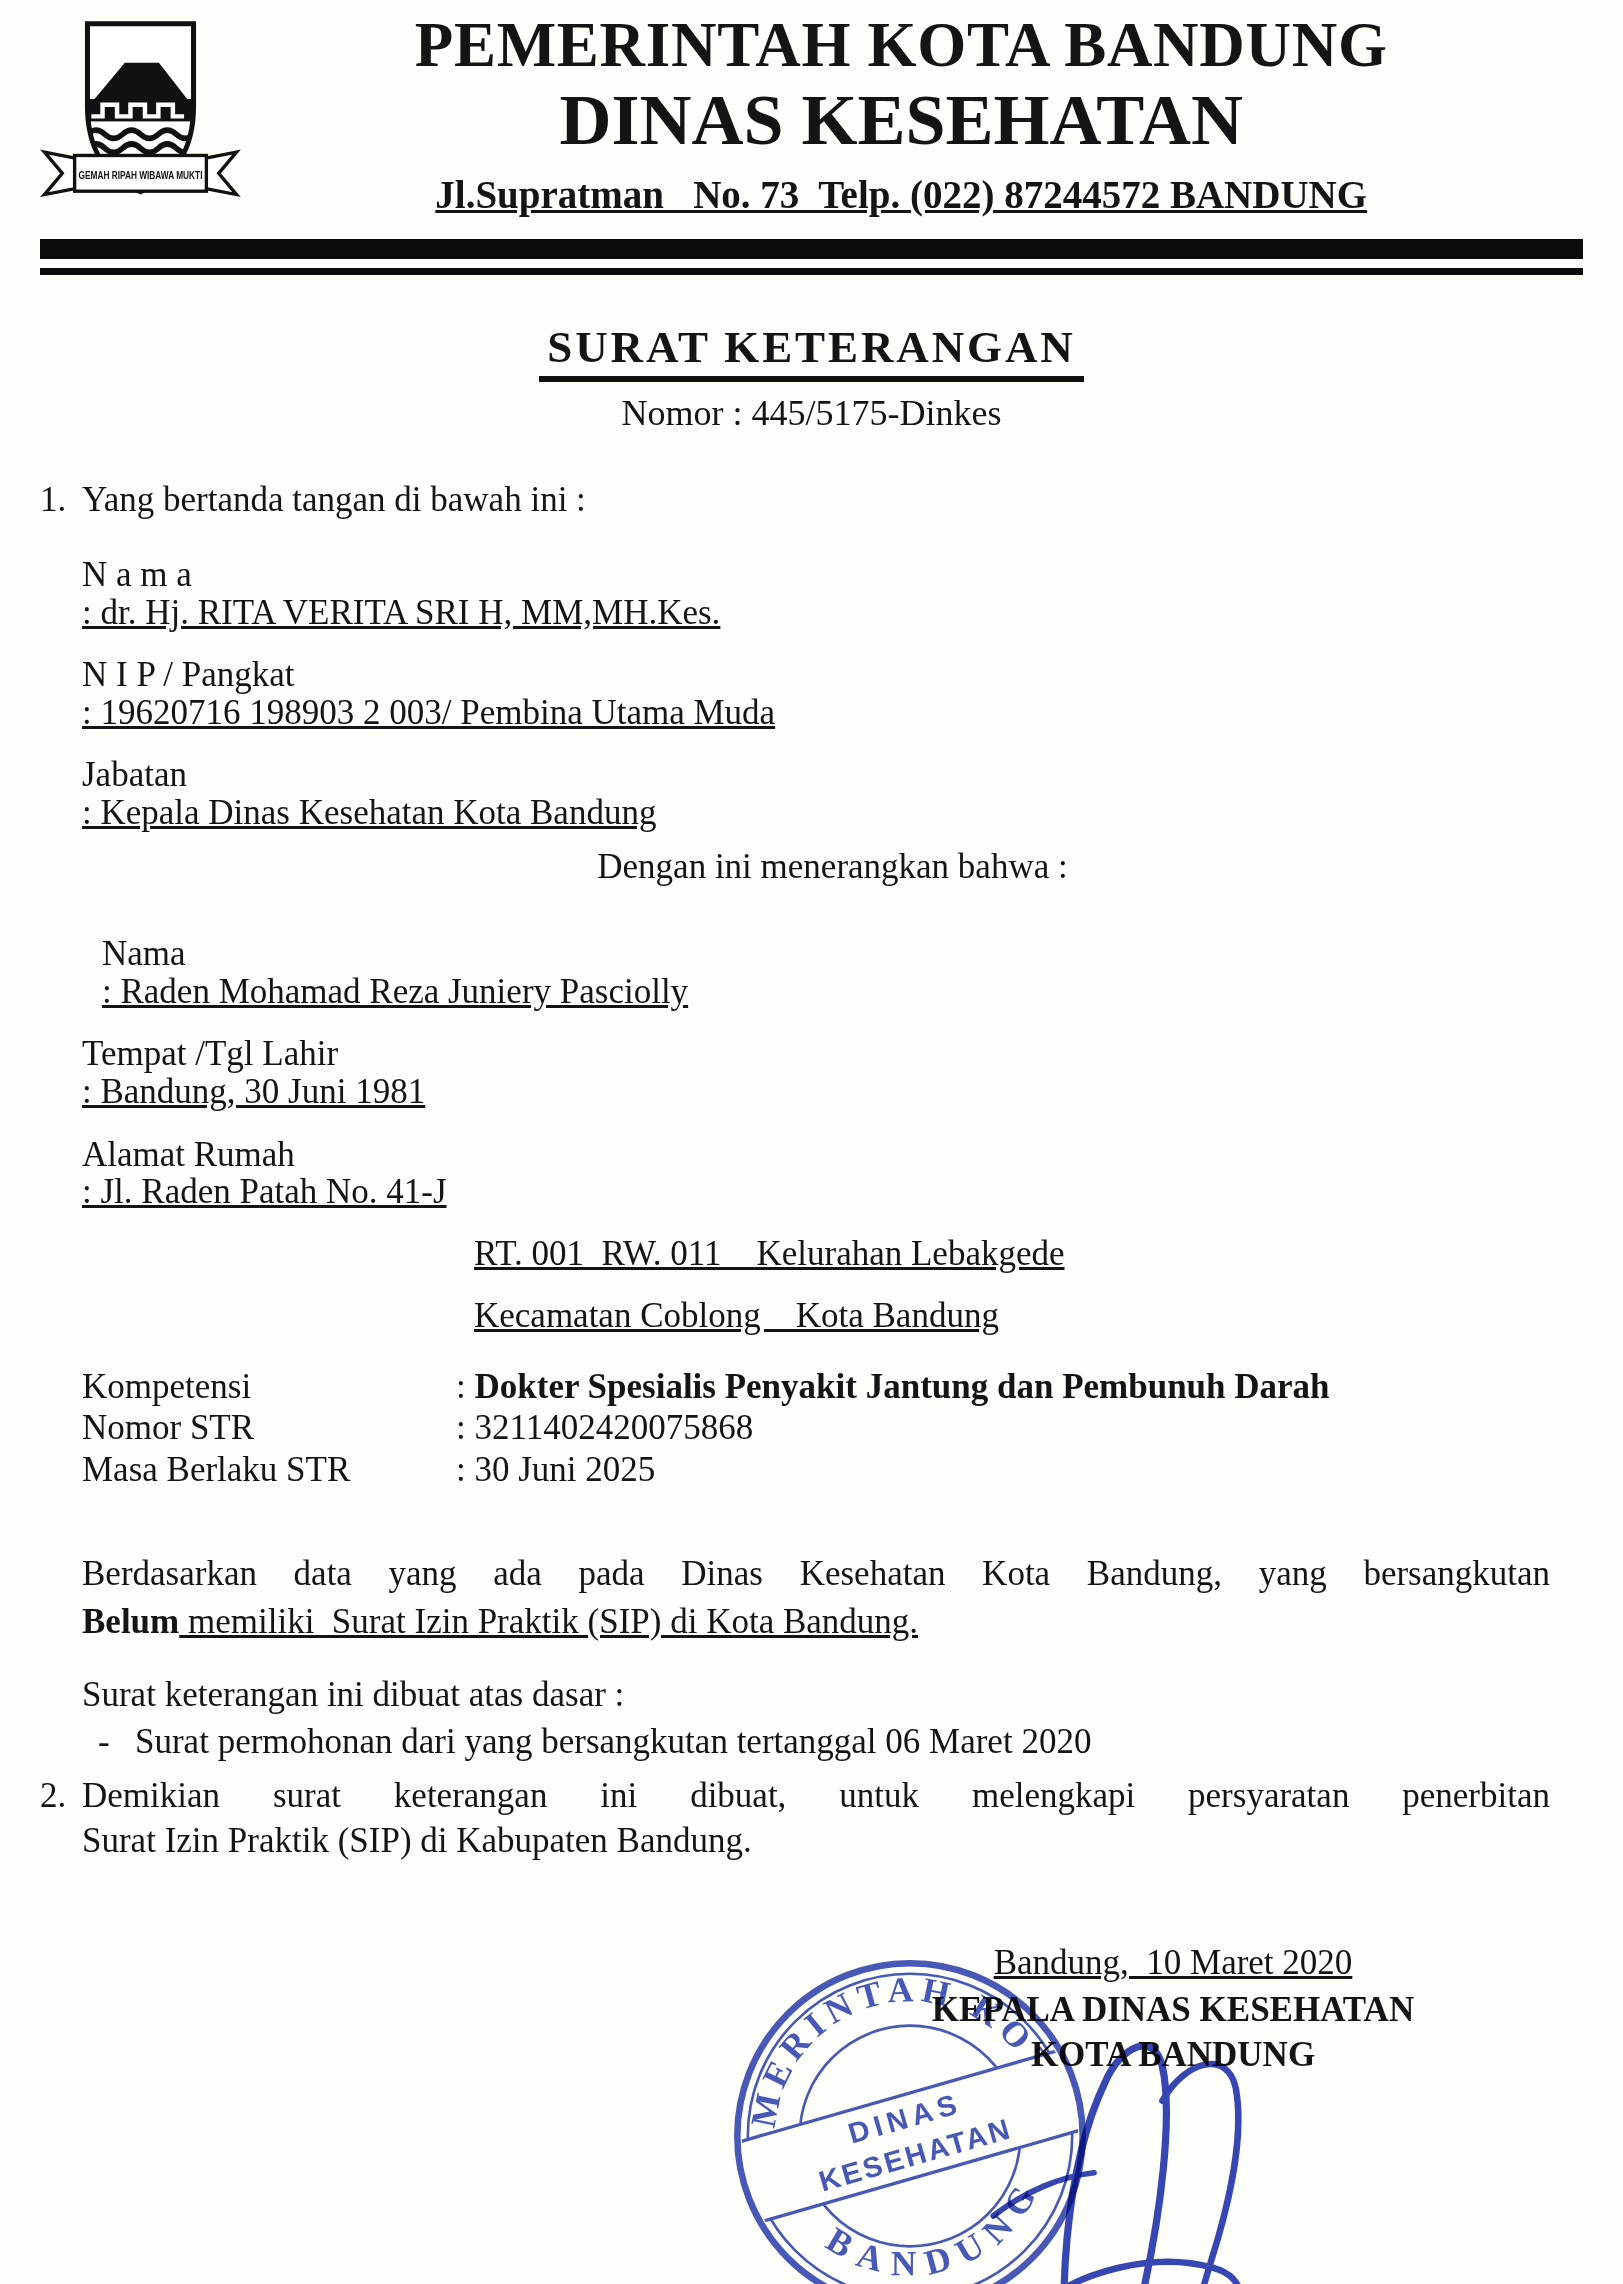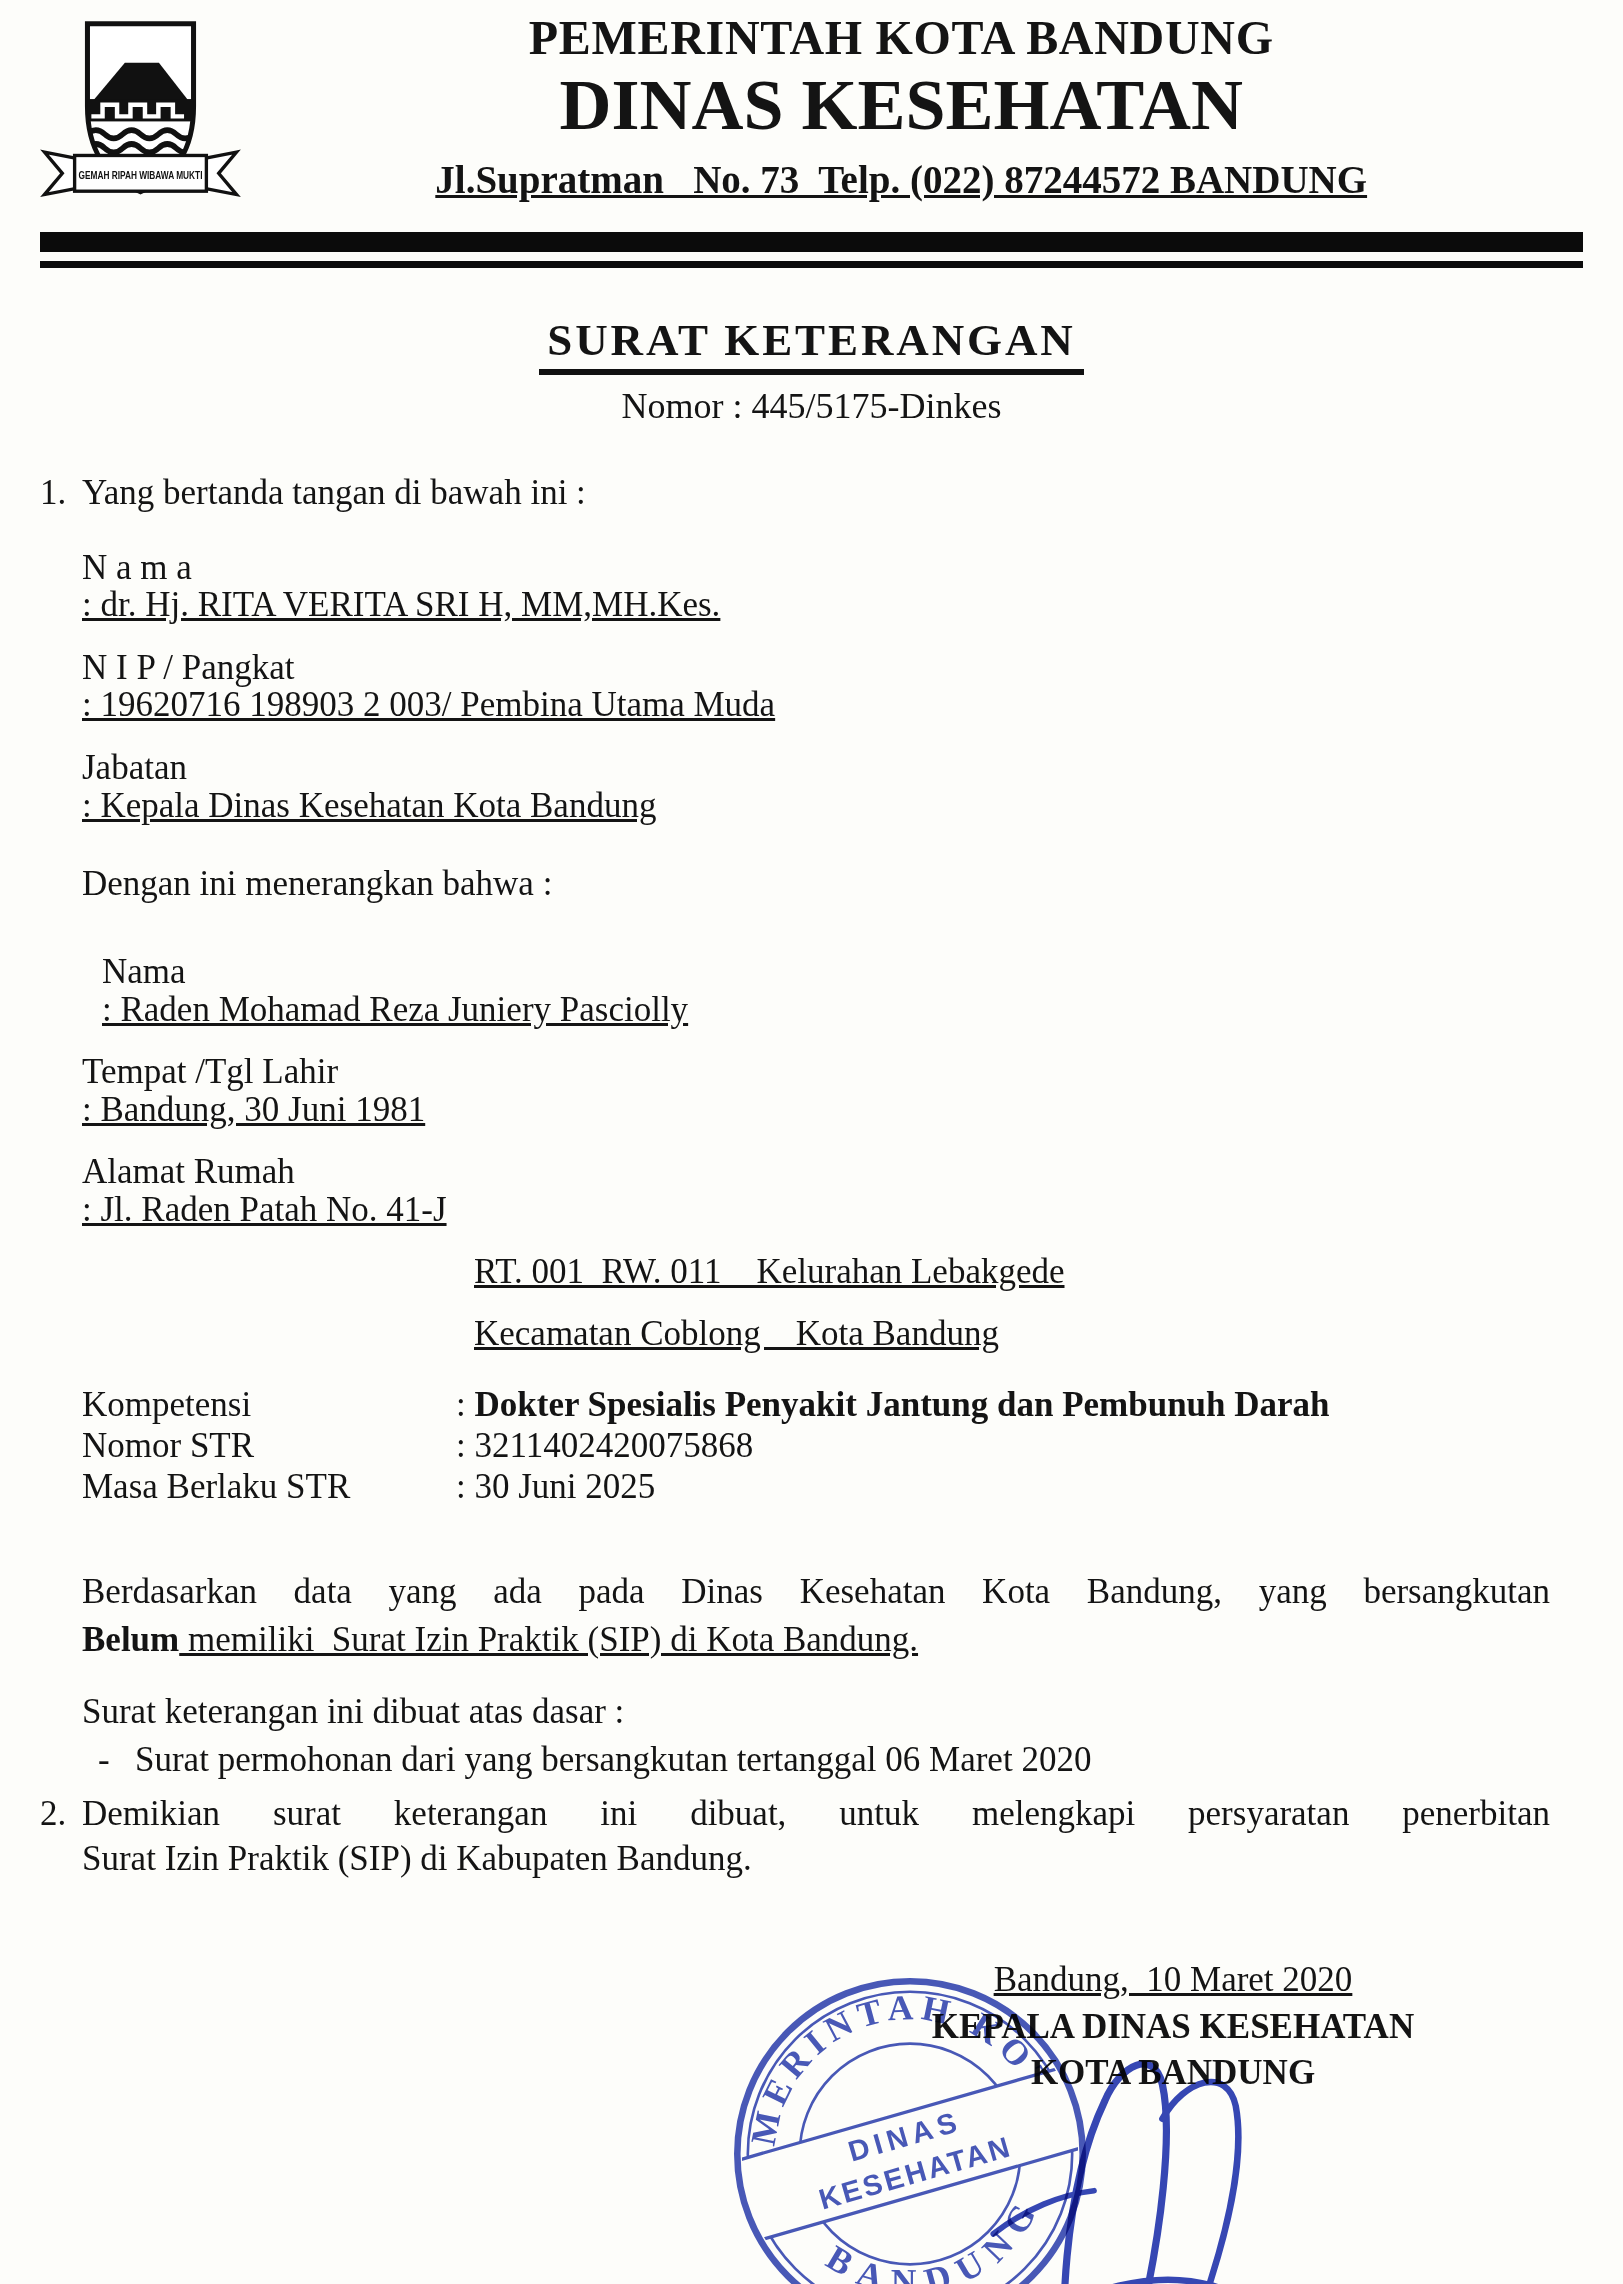--- a/index.html
+++ b/index.html
@@ -10,40 +10,40 @@
     color:#141414;
     position:relative;overflow:hidden;
   }
   .page{padding:13px 40px 0 40px;}
   .pre{white-space:pre-wrap;text-decoration:underline;}
 
   
   .header{display:flex;align-items:flex-start;}
   .logo{width:201px;flex:none;margin-top:4.3px;}
   .header-text{flex:1;text-align:center;padding-right:21.6px;}
-  .h1{font-size:48px;font-weight:bold;line-height:1.04;letter-spacing:0.7px;}
+  .h1{font-size:63px;font-weight:bold;line-height:1.04;letter-spacing:0.7px;}
   .h2{font-size:72px;font-weight:bold;line-height:1.02;margin-top:5.8px;}
   .h3{font-size:39px;font-weight:bold;margin-top:14.4px;}
   .rule{margin-top:21.6px;border-top:20px solid #0b0b0b;border-bottom:7.2px solid #0b0b0b;height:9.4px;}
 
   
   .title-wrap{text-align:center;margin-top:46px;}
   .title{display:inline-block;font-size:45px;font-weight:bold;letter-spacing:2.9px;
          border-bottom:6.5px solid #111;padding:0 8.6px 2.9px 8.6px;}
   .nomor{font-size:36px;margin-top:10px;}
 
   
   .item{display:flex;margin-top:47px;}
   .item-num{width:42px;flex:none;font-size:35px;line-height:1.08;}
   .item-body{flex:1;font-size:35px;line-height:1.08;}
   .row{display:flex;margin-top:24.5px;line-height:1.08;flex-direction:column;}
   .row.first{margin-top:37px;}
   .row-label{width:374px;flex:none;}
   .row-value{flex:1;}
-  .statement{margin-top:41px;}
+  .statement{margin-top:16px;text-align:center;}
   .rows2 .row.first{margin-top:50px;margin-left:20px;}
   .addr{margin-top:24px;margin-left:392px;}
   .crow{display:flex;margin-top:2.9px;line-height:1.1;}
   .crow.first{margin-top:33px;}
   .crow .row-value b{font-weight:bold;}
   .para{margin-top:66px;margin-right:33px;}
   .line-just{text-align:justify;text-align-last:justify;}
   .para-l2{margin-top:10px;}
   .basis-intro{margin-top:35px;}
   .basis-item{display:flex;margin-top:10px;margin-left:16px;}

